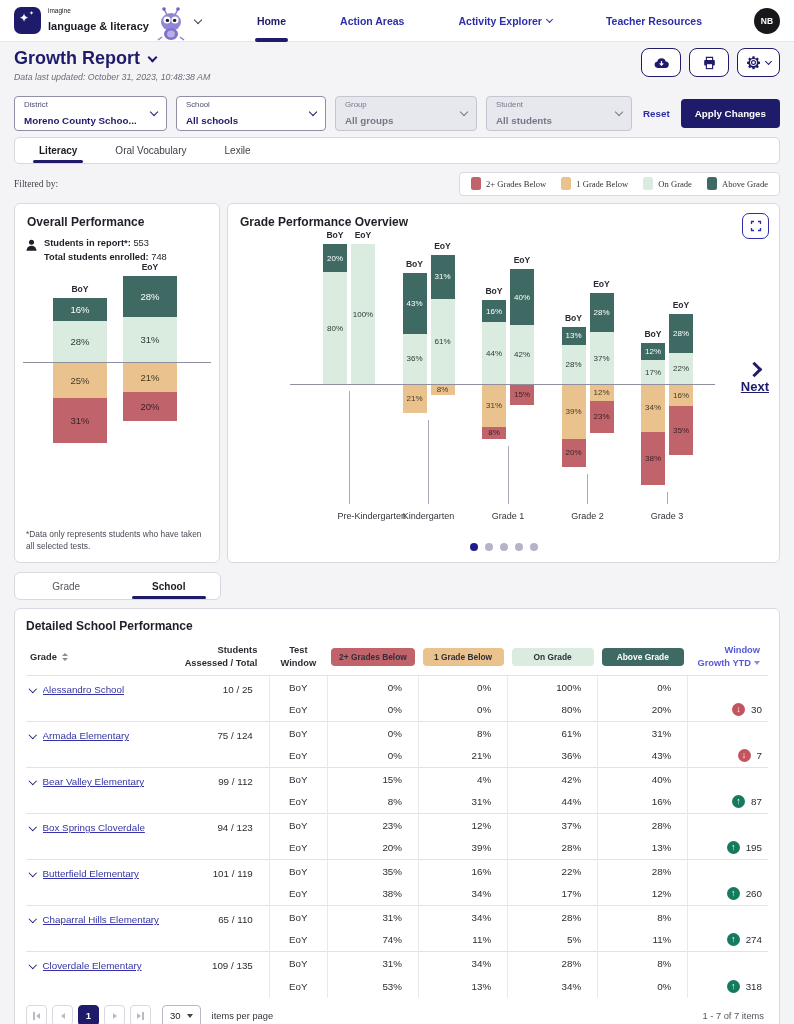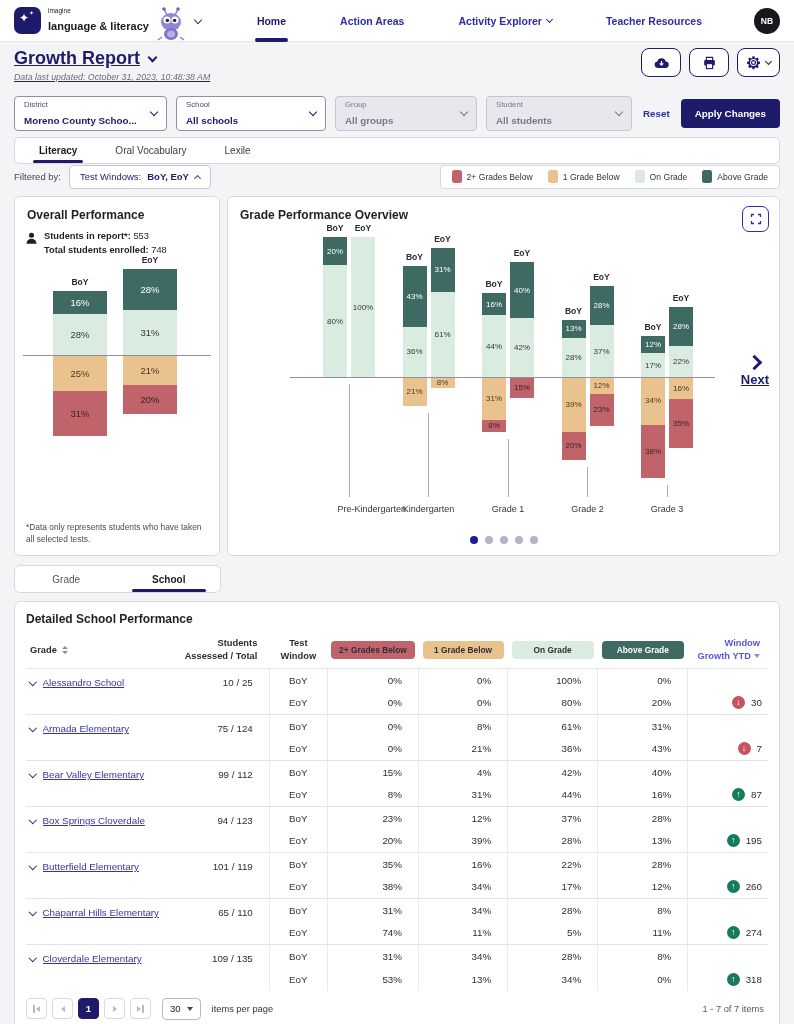--- a/index.html
+++ b/index.html
@@ -34,21 +34,21 @@
   #mgmt .chv { width:5px; height:5px; color:#555; }
   #search-input { border:0; outline:none; width:108px; height:100%; padding:0 6px; font-size:10px;
     font-family:"Liberation Sans",sans-serif;}
   #search-icon { padding-right:7px; display:flex; align-items:center;}
   #avatar-wrap { display:flex; align-items:center; gap:4px; }
   #avatar { width:26px; height:26px; background:#18181c; color:#fff; border-radius:50%;
     font-size:8.5px; font-weight:bold; display:flex; align-items:center; justify-content:center;}
 
   
   #page { padding:0 14px; }
-  #report-header { margin-top:6px; display:flex; align-items:flex-start; justify-content:space-between; height:42px;text-decoration:underline;}
+  #report-header { margin-top:6px; display:flex; align-items:flex-start; justify-content:space-between; height:42px;}
   #report-title-row { display:flex; align-items:center; gap:9px; }
   #report-title { font-size:18px; font-weight:bold; color:#1e1b6b; }
   #report-title-row .chv { width:7px; height:7px; color:#1e1b6b; border-width:2px;}
   #report-updated { font-size:8.8px; font-style:italic; color:#6b6b78; margin-top:3px;}
   #header-actions { display:flex; gap:8px; }
   .icon-btn { height:29px; min-width:40px; border:1.6px solid #1e1b6b; border-radius:8px;
     background:#fff; display:flex; align-items:center; justify-content:center; gap:5px;
     cursor:pointer; padding:0 8px; color:#1e1b6b;}
   .icon-btn .chv { width:5px; height:5px; }
 
@@ -70,21 +70,21 @@
   
   #tabs-bar { margin-top:6px; background:#fff; border:1px solid #d7d7e0; border-radius:5px;
     height:27px; display:flex; align-items:stretch; padding:0 12px; gap:14px;}
   .tab { font-size:10px; color:#3c3c46; display:flex; align-items:center; padding:0 12px;
     position:relative; cursor:pointer;}
   .tab.active { font-weight:bold; color:#1a1a22; }
   .tab.active::after { content:""; position:absolute; left:6px; right:6px; bottom:0; height:3px;
     background:#1e1b6b; border-radius:2px;}
 
   
-  #filtered-row { display:flex; align-items:center; height:25px;}
+  #filtered-row { margin-top:7px; display:flex; align-items:center; height:25px;font-family:Liberation Serif, serif;}
   #filtered-label { font-size:9.5px; color:#44444e; margin-right:8px;}
   #filter-chip { border:1px solid #c7c7d4; background:#fff; border-radius:4px; height:24px;
     display:flex; align-items:center; gap:6px; padding:0 10px; font-size:9.5px; color:#1e1b6b; cursor:pointer;}
   #filter-chip b { font-weight:bold; }
   #filter-chip .chv { width:5px; height:5px; color:#3d3dbb;}
   #legend-box { margin-left:auto; border:1px solid #d9d9e2; background:#fff; border-radius:4px;
     height:24px; display:flex; align-items:center; gap:15px; padding:0 11px;}
   .legend-item { display:flex; align-items:center; gap:5px; font-size:8.6px; color:#33333b;}
   .legend-swatch { width:10px; height:13px; border-radius:2.5px; }
 
@@ -285,25 +285,20 @@
   </div>
 
   <div id="tabs-bar">
       <div class="tab active">Literacy</div>
       <div class="tab">Oral Vocabulary</div>
       <div class="tab">Lexile</div>
     </div>
 
   <div id="filtered-row">
     <span id="filtered-label">Filtered by:</span>
-    <div id="filter-chip">
-      <span>Test Windows:</span>
-      <b>BoY, EoY</b>
-      <span class="chv up"></span>
-    </div>
     <div id="legend-box">
         <div class="legend-item">
           <div class="legend-swatch" style="background: rgb(192, 99, 107);"></div>
           <span>2+ Grades Below</span>
         </div>
         <div class="legend-item">
           <div class="legend-swatch" style="background: rgb(233, 194, 141);"></div>
           <span>1 Grade Below</span>
         </div>
         <div class="legend-item">

